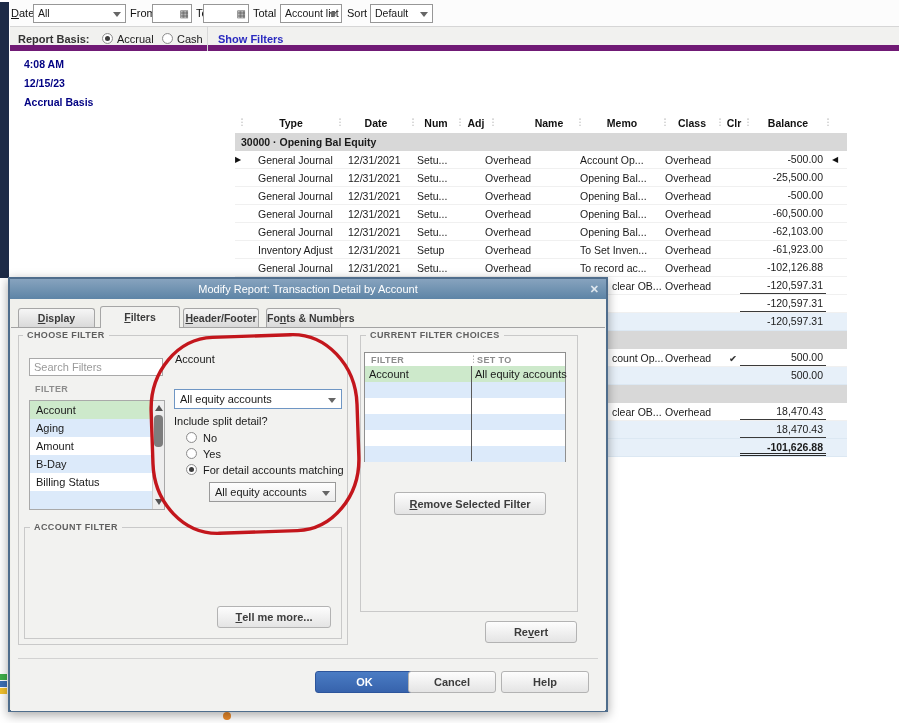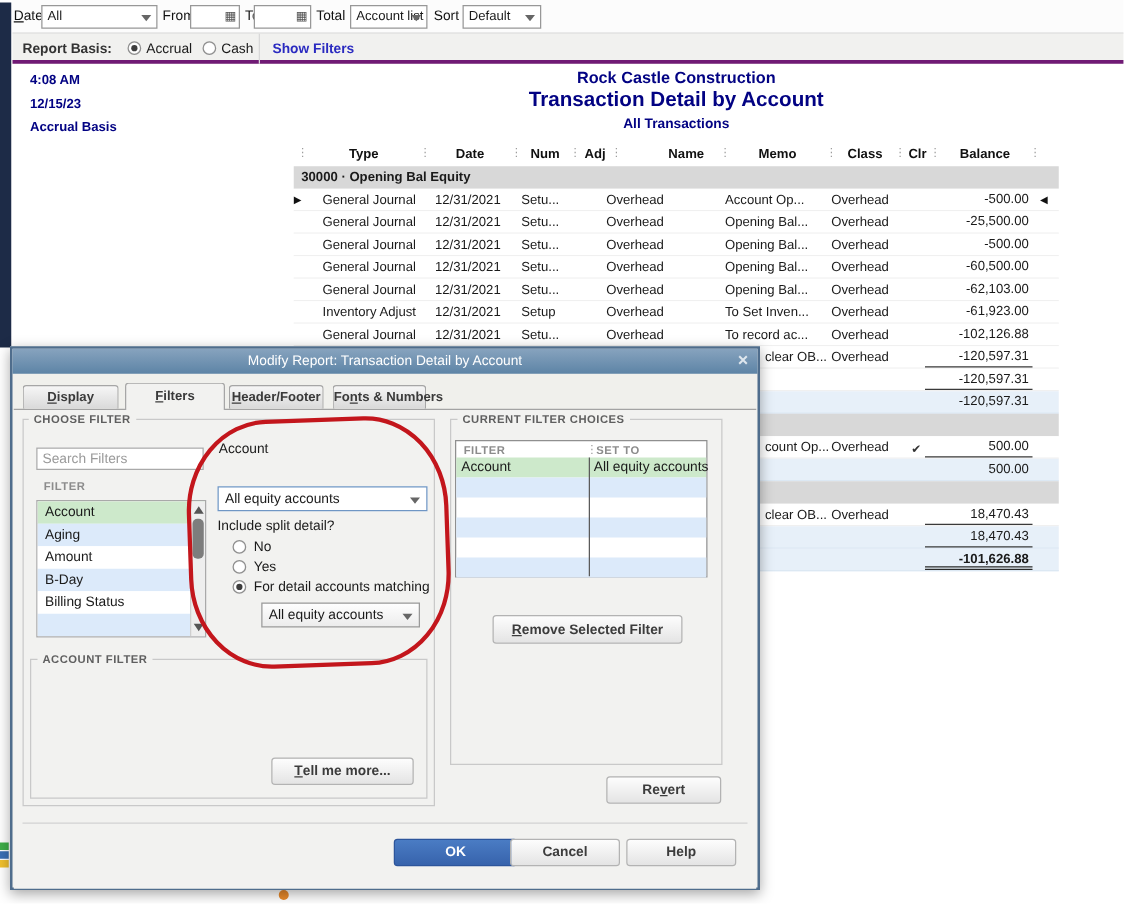--- a/index.html
+++ b/index.html
@@ -14,21 +14,21 @@
 
   
   .toolbar{position:absolute;left:10px;top:0;right:0;height:27px;background:#fcfcfc;border-bottom:1px solid #d6d6d6;z-index:3}
   .tb-label{position:absolute;top:7px;font-size:11px;color:#111;white-space:nowrap}
   .dd{position:absolute;top:4px;height:19px;background:#fff;border:1px solid #979797;font-size:10.5px;line-height:17px;padding-left:4px;white-space:nowrap;overflow:hidden}
   .dd .arr{position:absolute;right:4px;top:7px;width:0;height:0;border-left:4px solid transparent;border-right:4px solid transparent;border-top:5px solid #666}
   .datein{position:absolute;top:4px;height:19px;background:#fff;border:1px solid #979797}
   .cal{position:absolute;right:2px;top:3px;font-size:10px;color:#555;line-height:11px}
 
   
-  .basis{position:absolute;left:10px;top:27px;right:0;height:24px;background:#f1f1ef;border-bottom:3px solid #701a75;z-index:3}
+  .basis{position:absolute;left:10px;top:27px;right:0;height:24px;background:#f1f1ef;border-bottom:6px solid #701a75;z-index:3}
   .basis .cap{position:absolute;left:8px;top:6px;font-size:11px;font-weight:bold;color:#333}
   .radio{position:absolute;width:11px;height:11px;border:1px solid #8f8f8f;border-radius:50%;background:radial-gradient(#fff 55%,#e3e3e3)}
   .radio.on::after{content:"";position:absolute;left:2px;top:2px;width:5px;height:5px;border-radius:50%;background:#3d3d3d}
   .rlabel{position:absolute;font-size:11px;color:#1a1a1a;white-space:nowrap}
   .vdiv{position:absolute;left:197px;top:0;width:1px;height:24px;background:#d8d8d8}
   .showf{position:absolute;left:208px;top:6px;font-size:11px;font-weight:bold;color:#2a2ac0;white-space:nowrap}
 
   
   .stamp{position:absolute;left:24px;font-size:10.5px;font-weight:bold;color:#020283;white-space:nowrap}
   .rep-head{position:absolute;left:235px;top:54px;width:612px;text-align:center;color:#020283}
@@ -158,25 +158,20 @@
     <span class="radio" style="left:152px;top:6px"></span>
     <span class="rlabel" style="left:167px;top:6px">Cash</span>
     <span class="vdiv"></span>
     <span class="showf">Show Filters</span>
   </div>
 
   <span class="stamp" style="top:58px">4:08 AM</span>
   <span class="stamp" style="top:77px">12/15/23</span>
   <span class="stamp" style="top:96px">Accrual Basis</span>
 
-  <div class="rep-head">
-    <div class="rh-co">Rock Castle Construction</div>
-    <div class="rh-title">Transaction Detail by Account</div>
-    <div class="rh-sub">All Transactions</div>
-  </div>
 
   <div class="rtable">
     <div id="thead">
         <span class="sep" style="left: 7px;">⋮</span>
         <span class="sep" style="left: 105px;">⋮</span>
         <span class="sep" style="left: 178px;">⋮</span>
         <span class="sep" style="left: 225px;">⋮</span>
         <span class="sep" style="left: 258px;">⋮</span>
         <span class="sep" style="left: 345px;">⋮</span>
         <span class="sep" style="left: 430px;">⋮</span>

